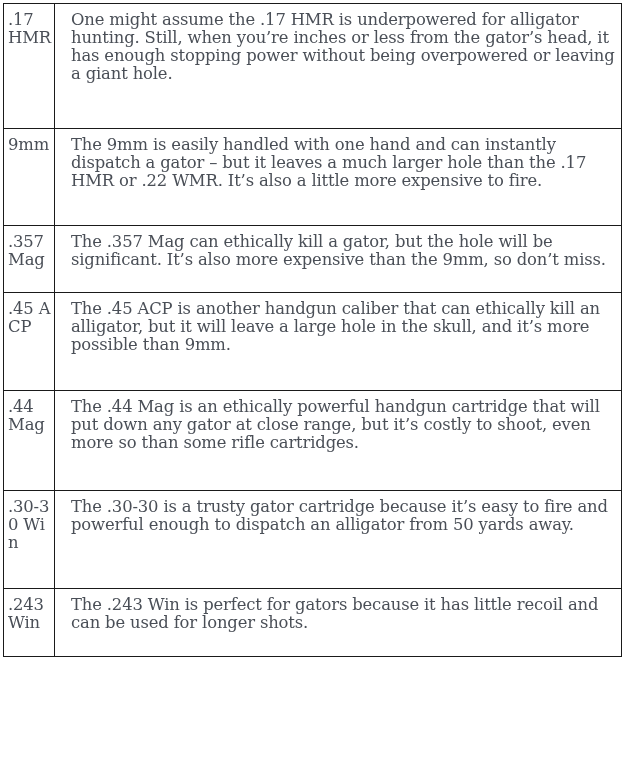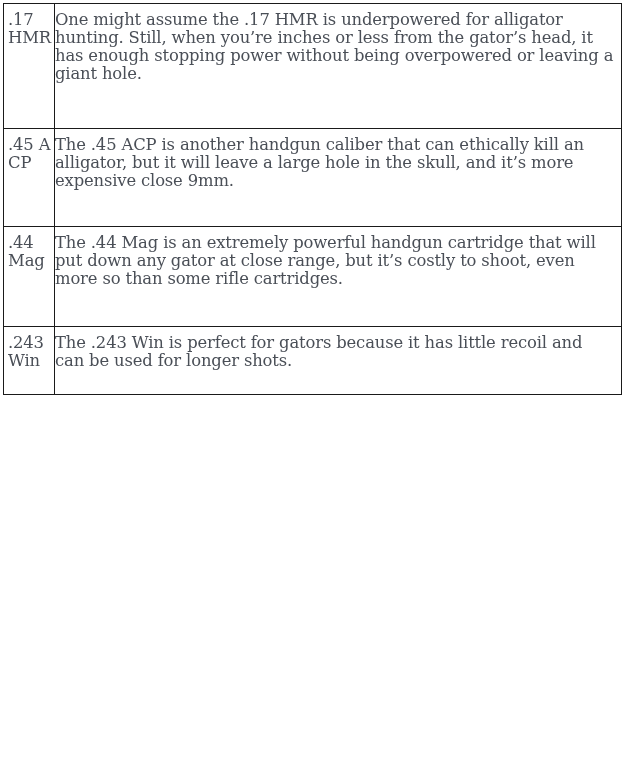--- a/index.html
+++ b/index.html
@@ -33,44 +33,56 @@
       overflow-wrap: break-word;
       letter-spacing: -0.15px;
     }
     .ammo-table td.cal {
       width: 40px;
       padding-left: 4px;
       padding-right: 2px;
       word-break: break-all;
     }
     .ammo-table td.desc {
-      padding-left: 0;
+      padding-left: 16px;
       padding-right: 6px;
       margin-left: 48px;
     }
   </style>
 </head>
 <body>
 
 <table class="ammo-table">
   <colgroup>
     <col style="width:51px">
     <col>
   </colgroup>
   <tbody>
     <tr style="height:125px">
       <td class="cal">.17 HMR</td>
       <td class="desc">One might assume the .17 HMR is underpowered for alligator hunting. Still, when you’re inches or less from the gator’s head, it has enough stopping power without being overpowered or leaving a giant hole.</td>
     </tr>
+    <tr style="height:97px">
+      <td class="cal">9mm</td>
+      <td class="desc">The 9mm is easily handled with one hand and can instantly dispatch a gator – but it leaves a much larger hole than the .17 HMR or .22 WMR. It’s also a little more expensive to fire.</td>
+    </tr>
+    <tr style="height:67px">
+      <td class="cal">.357 Mag</td>
+      <td class="desc">The .357 Mag can ethically kill a gator, but the hole will be significant. It’s also more expensive than the 9mm, so don’t miss.</td>
+    </tr>
     <tr style="height:98px">
       <td class="cal">.45 ACP</td>
-      <td class="desc">The .45 ACP is another handgun caliber that can ethically kill an alligator, but it will leave a large hole in the skull, and it’s more expensive close 9mm.</td>
+      <td class="desc">The .45 ACP is another handgun caliber that can ethically kill an alligator, but it will leave a large hole in the skull, and it’s more possible than 9mm.</td>
     </tr>
     <tr style="height:100px">
       <td class="cal">.44 Mag</td>
-      <td class="desc">The .44 Mag is an extremely powerful handgun cartridge that will put down any gator at close range, but it’s costly to shoot, even more so than some rifle cartridges.</td>
+      <td class="desc">The .44 Mag is an ethically powerful handgun cartridge that will put down any gator at close range, but it’s costly to shoot, even more so than some rifle cartridges.</td>
+    </tr>
+    <tr style="height:98px">
+      <td class="cal">.30-30 Win</td>
+      <td class="desc">The .30-30 is a trusty gator cartridge because it’s easy to fire and powerful enough to dispatch an alligator from 50 yards away.</td>
     </tr>
     <tr style="height:68px">
       <td class="cal">.243 Win</td>
       <td class="desc">The .243 Win is perfect for gators because it has little recoil and can be used for longer shots.</td>
     </tr>
   </tbody>
 </table>
 
 </body></html>

